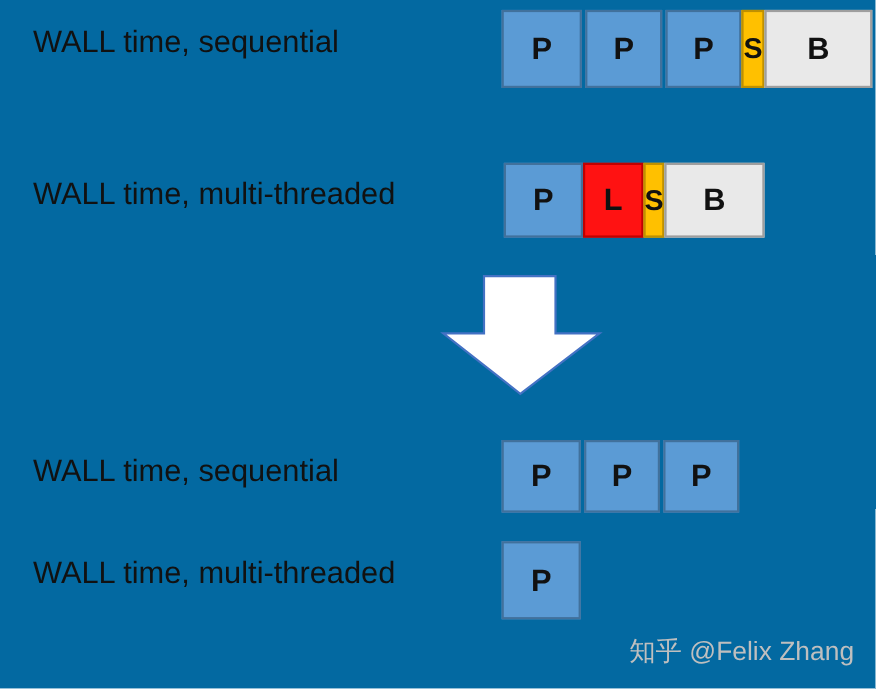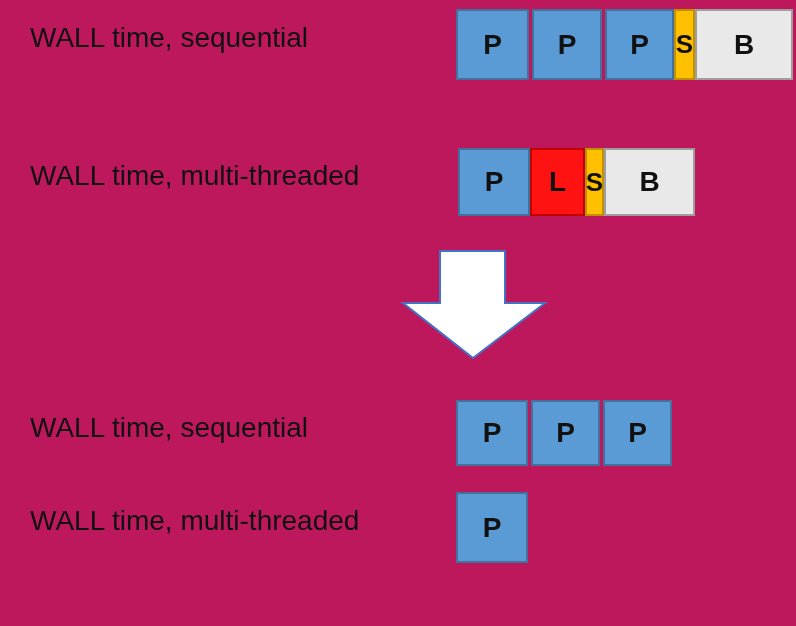--- a/index.html
+++ b/index.html
@@ -1,20 +1,20 @@
 <!DOCTYPE html>
 <html style="--blue-fill: #5B9BD5; --blue-border: #41719C; --red-fill: #FF1212; --red-border: #C00000; --yellow-fill: #FFC000; --yellow-border: #BF9000; --gray-fill: #E9E9E9; --gray-border: #9E9E9E; --arrow-stroke: #4472C4; --watermark: #BFBFBF;"><head>
 <meta charset="utf-8">
 <style>
   html, body { margin: 0; padding: 0; background: #ffffff; }
   .canvas {
     position: relative;
     width: 796px;
     height: 626px;
-    background: #be185d;
+    background: #0369a1;
     font-family: "Liberation Sans", sans-serif;
     overflow: hidden;
   }
   .row-label {
     position: absolute;
     font-size: 28px;
     color: #111111;
     white-space: nowrap;
     letter-spacing: 0px;
   }
@@ -68,14 +68,15 @@
   </div>
 
   <div class="row-label" style="left:30px; top:412px;">WALL time, sequential</div>
   <div class="block b-blue" style="left:456px; top:400px; width:72px; height:66px;">P</div>
   <div class="block b-blue" style="left:531px; top:400px; width:69px; height:66px;">P</div>
   <div class="block b-blue" style="left:603px; top:400px; width:69px; height:66px;">P</div>
 
   <div class="row-label" style="left:30px; top:505px;">WALL time, multi-threaded</div>
   <div class="block b-blue" style="left:456px; top:492px; width:72px; height:71px;">P</div>
 
+  <div class="watermark">知乎 @Felix Zhang</div>
 
 </div>
 
 </body></html>

